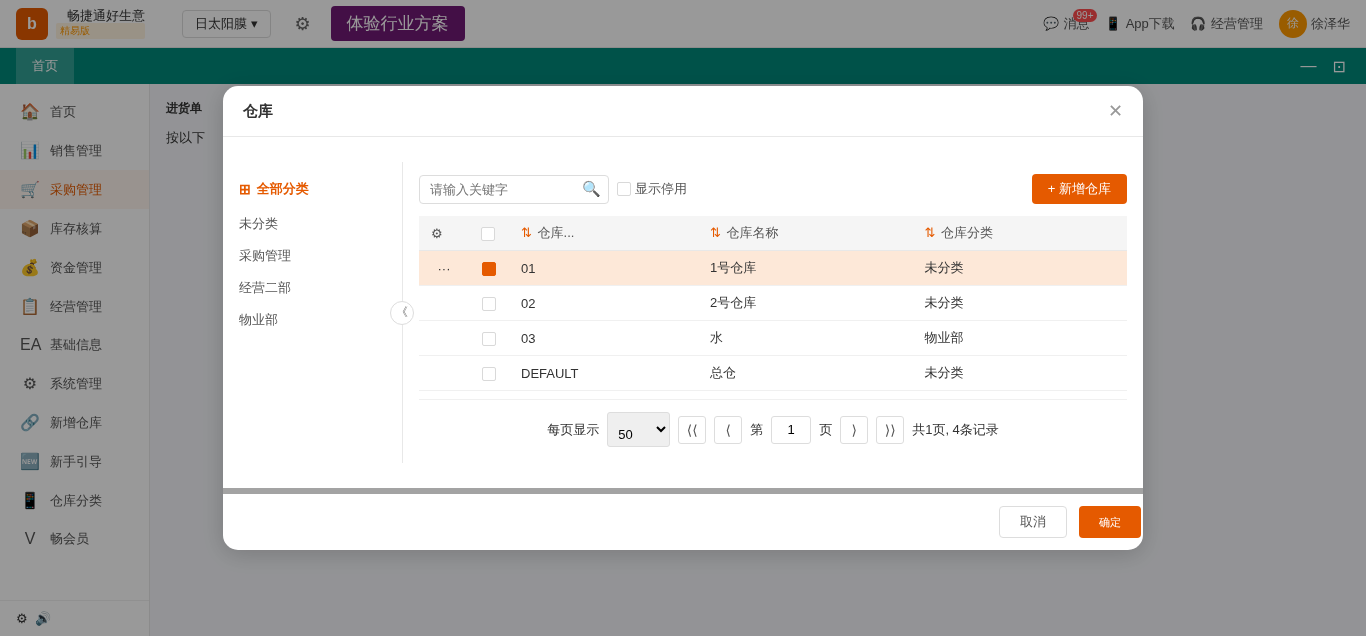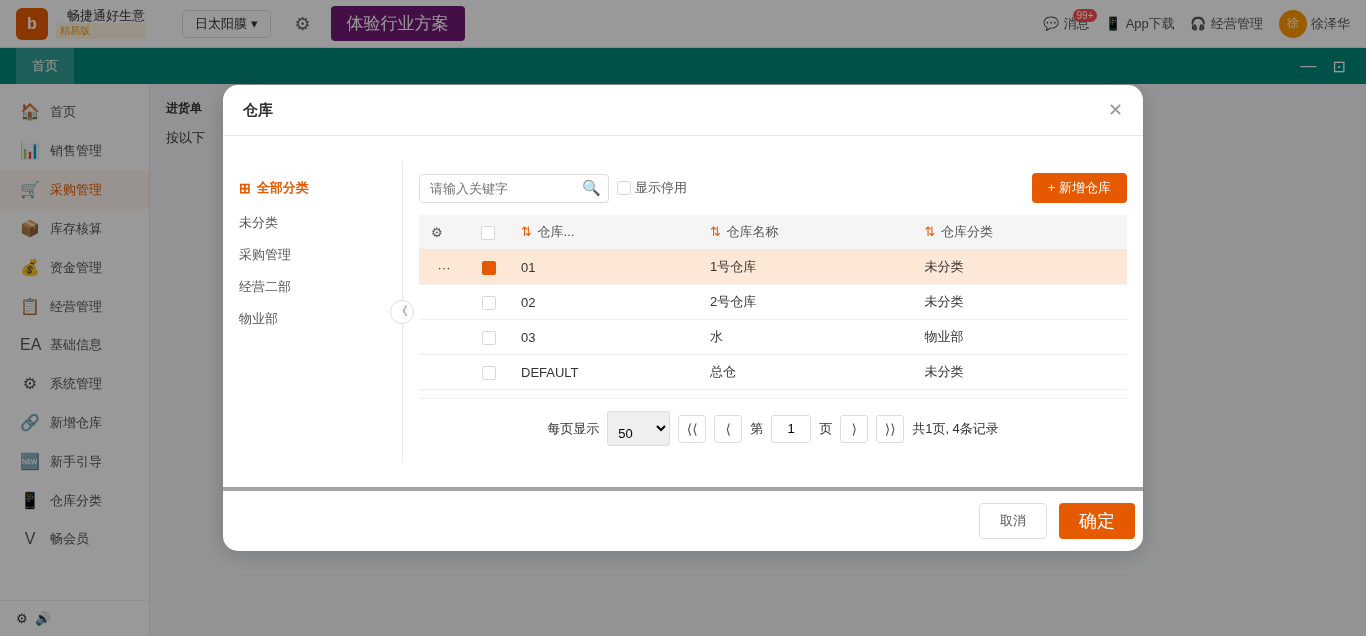--- a/index.html
+++ b/index.html
@@ -172,31 +172,31 @@
     .pagination {
       display: flex; align-items: center; justify-content: center;
       gap: 8px; padding: 12px 0 4px; border-top: 1px solid #f0f0f0; margin-top: 8px;
     }
     .page-btn { width: 28px; height: 28px; border: 1px solid #ddd; background: #fff; border-radius: 3px; cursor: pointer; display: flex; align-items: center; justify-content: center; font-size: 14px; color: #555; }
     .page-input { width: 40px; height: 28px; border: 1px solid #ddd; border-radius: 3px; text-align: center; font-size: 13px; }
     .per-page-select { border: 1px solid #ddd; border-radius: 3px; padding: 13px 20px 3px 6px; font-size: 13px; appearance: auto; }
 
     
     .modal-footer {
-      border-top: 4px solid #a3a3a3;
-      padding: 12px 8px;
+      border-top: 6px solid #a3a3a3;
+      padding: 12px 2px;
       display: flex; justify-content: flex-end; gap: 12px;
     }
     .btn-cancel {
       border: 1px solid #ddd; background: #fff; padding: 6px 20px;
       border-radius: 4px; cursor: pointer; font-size: 13px; color: #555;
     }
     .btn-confirm {
       background: #e55a00; color: white; border: none;
-      padding: 6px 20px; border-radius: 4px; cursor: pointer; font-size: 18px;
+      padding: 6px 20px; border-radius: 4px; cursor: pointer; font-size: 11px;
     }
 
     
     .sidebar-bottom { position: absolute; bottom: 0; left: 0; right: 0; padding: 10px 16px; border-top: 1px solid #f0f0f0; display: flex; gap: 8px; }
     .sidebar-wrapper { position: relative; height: 100%; }
 
     .checkbox-custom { width: 14px; height: 14px; border: 1px solid #d9d9d9; border-radius: 2px; display: inline-block; background: #fff; vertical-align: middle; }
     .checkbox-custom.checked { background: #e55a00; border-color: #e55a00; }
 
     .grid-icon { color: #e55a00; font-size: 14px; }

